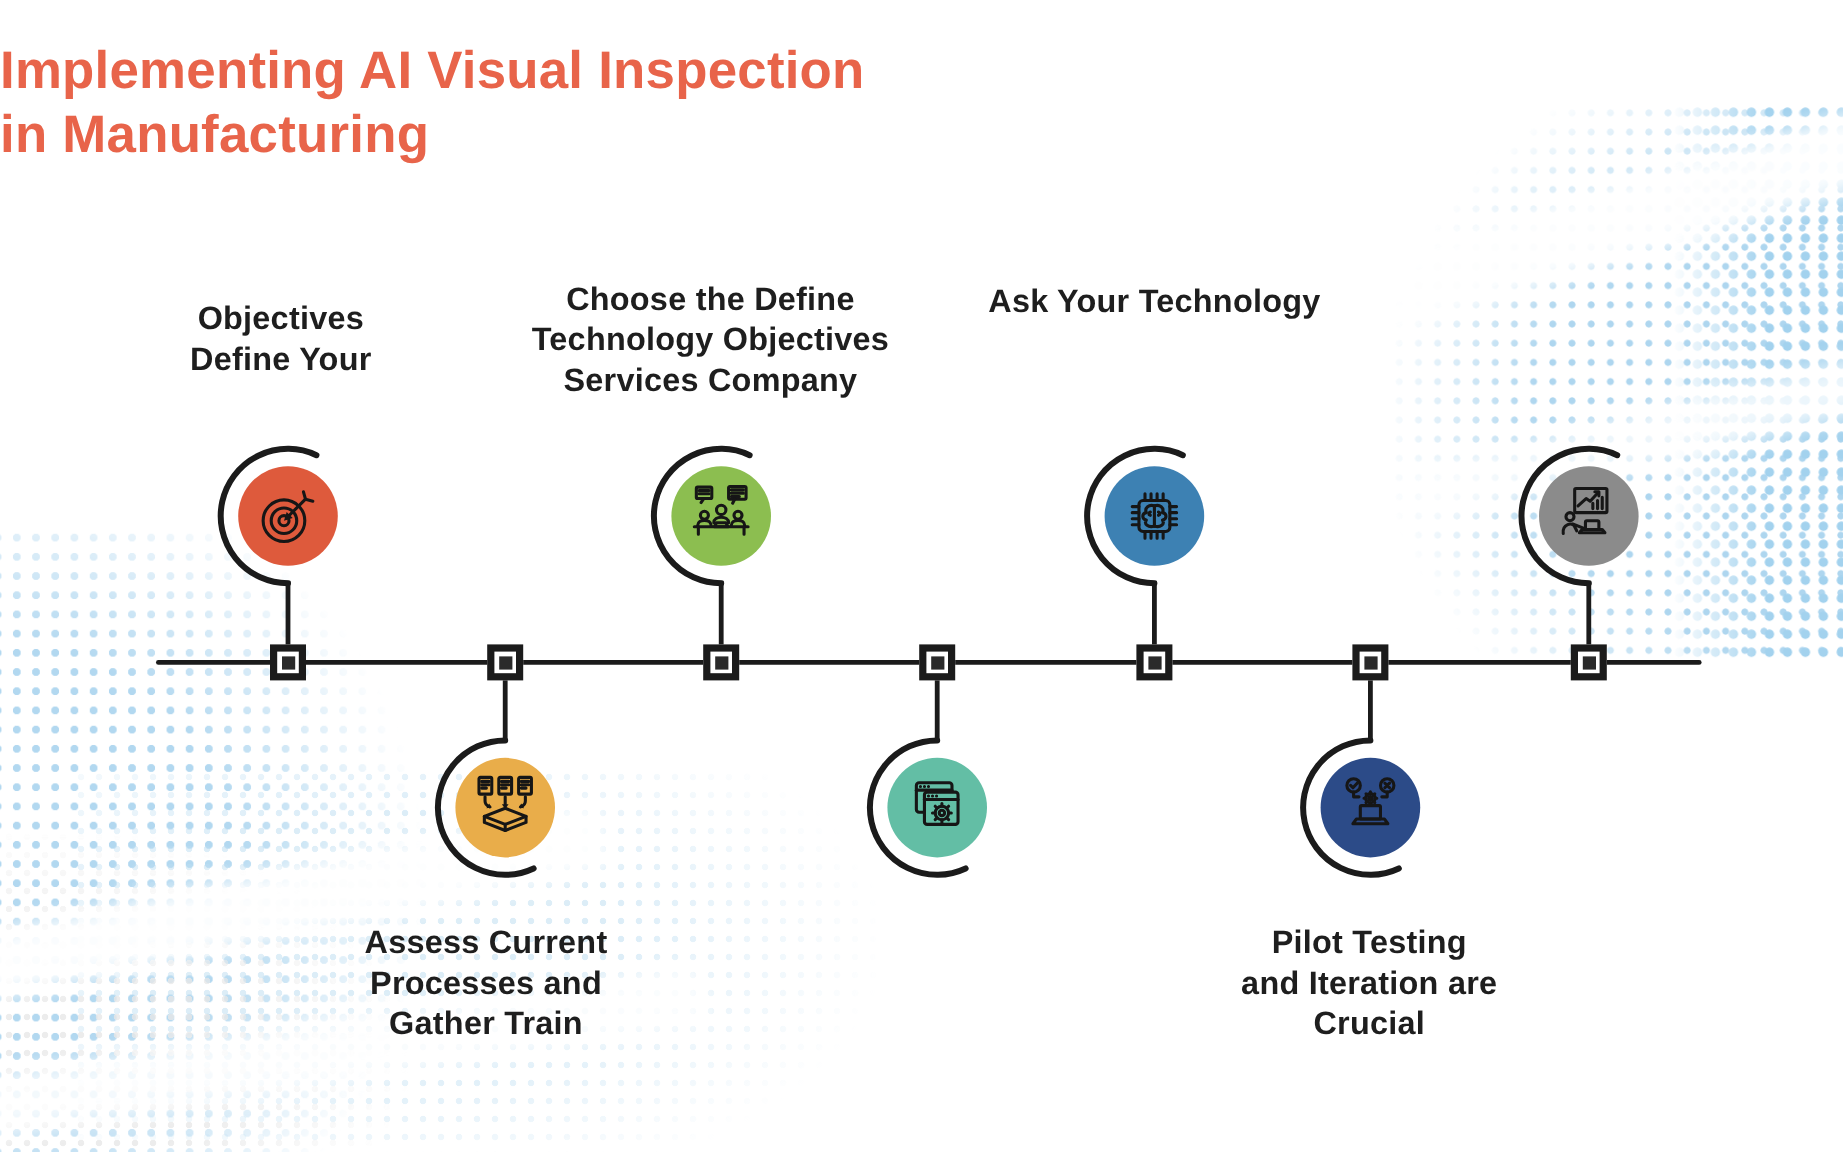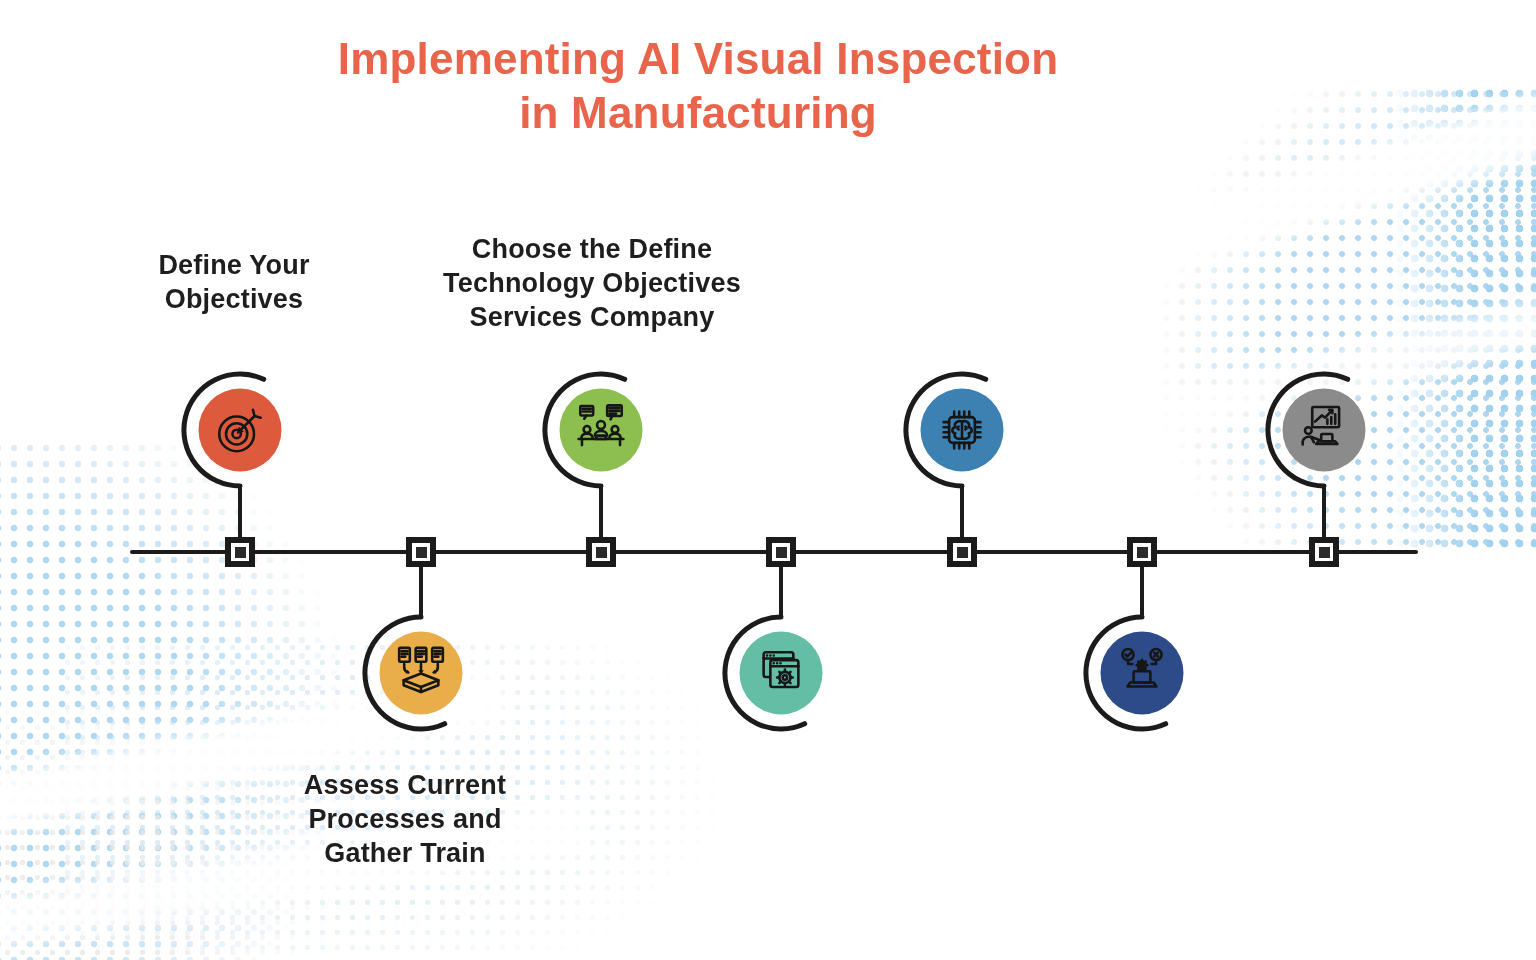--- a/index.html
+++ b/index.html
@@ -45,21 +45,21 @@
     mask-image:radial-gradient(ellipse 380px 240px at 10% 70%,#000 40%,rgba(0,0,0,0) 80%);
   }
   .wave{position:absolute;background:#fff;filter:blur(9px);pointer-events:none;}
   .wave1{left:1090px;top:150px;width:540px;height:64px;transform:rotate(-17deg);opacity:.95;}
   .wave2{left:1170px;top:330px;width:500px;height:46px;transform:rotate(-14deg);opacity:.8;}
   .wave3{left:-70px;top:728px;width:580px;height:56px;transform:rotate(-12deg);opacity:.95;}
   .wave4{left:-50px;top:852px;width:640px;height:52px;transform:rotate(-9deg);opacity:.85;}
 
   
   .title{
-    position:absolute;left:0;top:32px;width:1396px;text-align:center;
+    position:absolute;left:0;top:32px;width:1396px;
     font-size:44px;line-height:54px;font-weight:bold;letter-spacing:.2px;z-index:3;
   }
   .title span{display:block;}
 
   
   .hline{position:absolute;left:130px;top:550px;width:1288px;height:4px;background:#1b1b1b;border-radius:2px;z-index:2;}
   .vline{position:absolute;width:4px;background:#1b1b1b;z-index:2;}
   .node{
     position:absolute;width:18px;height:18px;border:6px solid #1b1b1b;background:#fff;
     display:flex;align-items:center;justify-content:center;z-index:3;
@@ -106,22 +106,22 @@
       <line x1="48" y1="53" x2="76" y2="25"></line>
       <path d="M44 57 L57 53 L48 44 Z" fill="#161616" stroke="none"></path>
       <path d="M76 25 L73 14 M76 25 L87 28"></path>
     </g>
   </svg>
   <div class="vline" style="left:238px;top:484px;height:54px;"></div>
   <div class="node" style="left:225px;top:537px;">
       <div class="inner"></div>
     </div>
   <div class="label" style="left:54px;top:248px;">
+    <span>Objectives</span>
     <span>Define Your</span>
-    <span>Objectives</span>
     <span></span>
   </div>
 
   <svg class="stepsvg" style="left:356px;top:608px;" width="130" height="130" viewBox="-65 -65 130 130">
     <path class="arc" d="M 0 -56 A 56 56 0 1 0 23.7 50.7"></path>
     <circle cx="0" cy="0" r="41.5" stroke="none" style="fill: rgb(233, 173, 74);"></circle>
     <g class="ic" transform="translate(-28,-28) scale(0.56)">
       <rect x="11" y="5" width="19" height="25" rx="2"></rect>
         <path d="M15 11 h11 M15 16 h11 M15 21 h7"></path>
       <rect x="40.5" y="5" width="19" height="25" rx="2"></rect>
@@ -213,20 +213,21 @@
       <path d="M50 35 C58 32 65 38 62 45 C69 46 69 55 62 56 C66 62 59 68 50 65"></path>
       <path d="M50 35 V65"></path>
       <path d="M44 44 c-3 1 -3 4 0 5 M56 44 c3 1 3 4 0 5"></path>
     </g>
   </svg>
   <div class="vline" style="left:960px;top:484px;height:54px;"></div>
   <div class="node" style="left:947px;top:537px;">
       <div class="inner"></div>
     </div>
   <div class="label" style="left:782px;top:234px;">
+    <span>Ask Your Technology</span>
   </div>
 
   <svg class="stepsvg" style="left:1077px;top:608px;" width="130" height="130" viewBox="-65 -65 130 130">
     <path class="arc" d="M 0 -56 A 56 56 0 1 0 23.7 50.7"></path>
     <circle cx="0" cy="0" r="41.5" stroke="none" style="fill: rgb(44, 75, 136);"></circle>
     <g class="ic" transform="translate(-28,-28) scale(0.56)" stroke="#0d1524">
       <circle cx="25" cy="17" r="10"></circle>
         <path d="M20.5 17 l3.5 3.5 L31 13"></path>
       <circle cx="75" cy="17" r="10"></circle>
         <path d="M71.5 13.5 L78.5 20.5 M78.5 13.5 L71.5 20.5"></path>
@@ -235,20 +236,25 @@
         <circle cx="50" cy="36" r="2.5"></circle>
       <path d="M50 26.5 V29 M50 43 V45.5 M40.5 36 H43 M57 36 H59.5 M43.5 29.5 l1.8 1.8 M54.7 40.7 l1.8 1.8 M56.5 29.5 l-1.8 1.8 M45.3 40.7 l-1.8 1.8"></path>
       <rect x="35" y="47" width="30" height="20" rx="2"></rect>
       <path d="M29 67 H71 L76 74 H24 Z"></path>
     </g>
   </svg>
   <div class="vline" style="left:1140px;top:565px;height:53px;"></div>
   <div class="node" style="left:1127px;top:537px;">
       <div class="inner"></div>
     </div>
+  <div class="label" style="left:961px;top:768px;">
+    <span>Pilot Testing</span>
+    <span>and Iteration are</span>
+    <span>Crucial</span>
+  </div>
 
   <svg class="stepsvg" style="left:1259px;top:365px;" width="130" height="130" viewBox="-65 -65 130 130">
     <path class="arc" d="M 23.7 -50.7 A 56 56 0 1 0 0 56"></path>
     <circle cx="0" cy="0" r="41.5" stroke="none" style="fill: rgb(139, 139, 139);"></circle>
     <g class="ic" transform="translate(-28,-28) scale(0.56)">
       <rect x="29" y="9" width="48" height="36" rx="2"></rect>
       <path d="M56 39 V31 M63 39 V27 M70 39 V22"></path>
       <path d="M34 35 L46 24 L52 28 L64 15"></path>
         <path d="M59 14 h6 v6"></path>
       <circle cx="22" cy="51" r="6"></circle>

